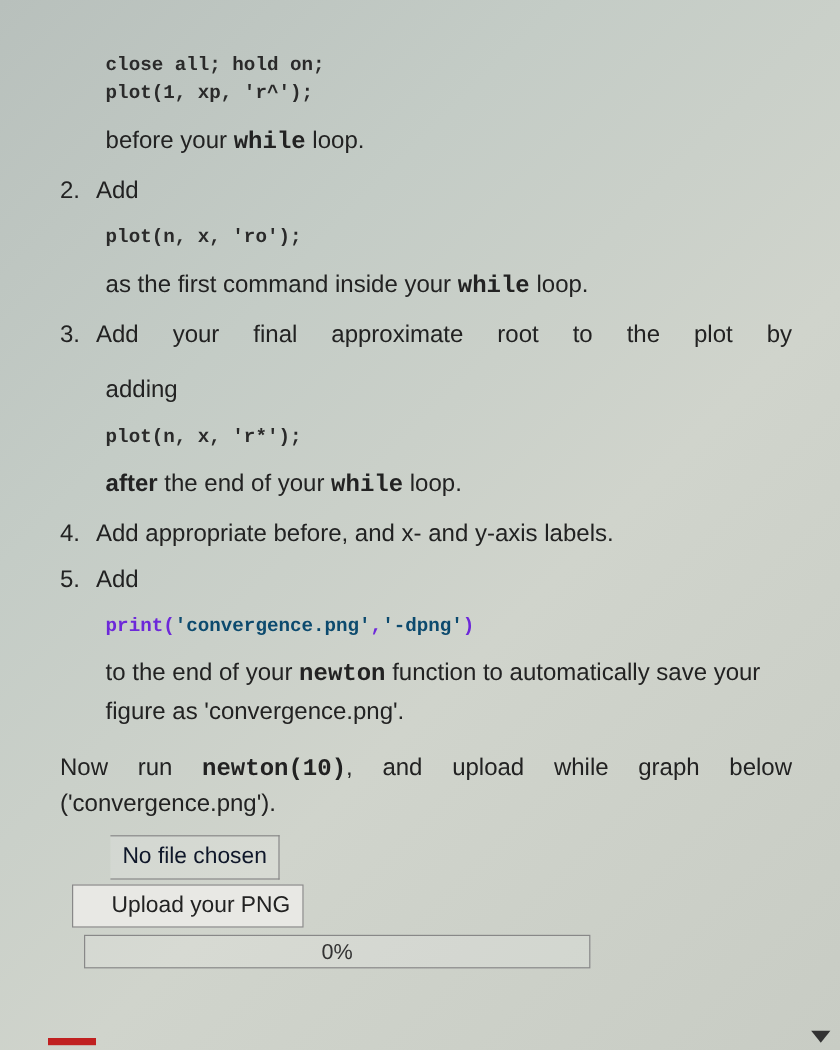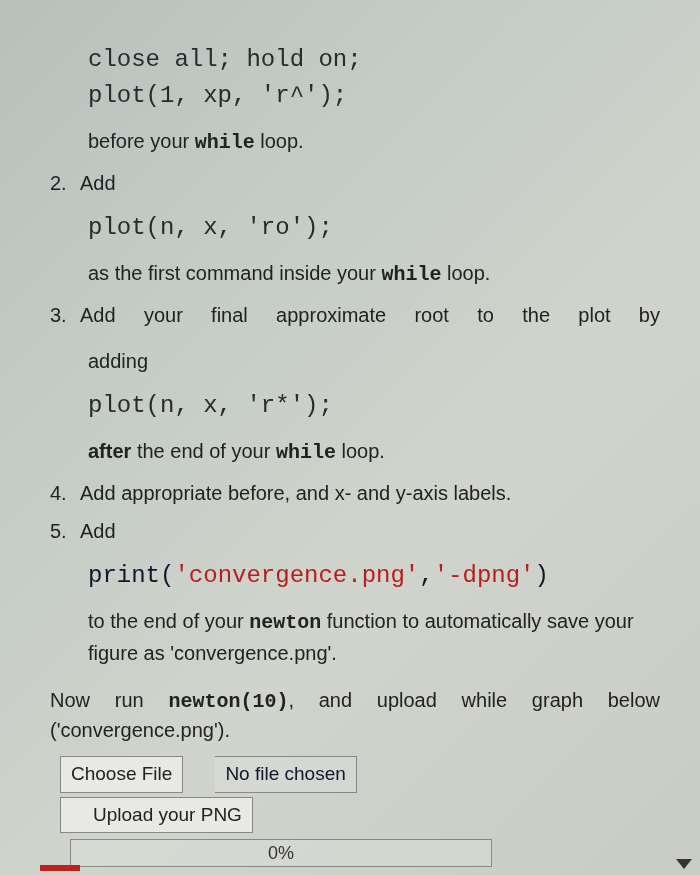--- a/index.html
+++ b/index.html
@@ -13,22 +13,22 @@
       color: #222;
       overflow: hidden;
       position: relative;
     }
     .page {
       padding: 30px 40px 20px 50px;
       line-height: 1.5;
     }
     .mono {
       font-family: 'Courier New', Courier, monospace;
-      font-weight: normal;
-      font-size: 24px;
+      font-weight: bold;
+      font-size: 16px;
       color: #2a2a2a;
     }
     .mono-inline {
       font-family: 'Courier New', Courier, monospace;
       font-weight: bold;
       margin-top: 32px;
     }
     .code-block {
       margin: 12px 0 12px 38px;
     }
@@ -46,24 +46,24 @@
     }
     .li-text {
       flex: 1;
       text-align: justify;
     }
     .justify-wide {
       text-align: justify;
       text-align-last: justify;
     }
     .green {
-      color: #0f172a;
+      color: #6d28d9;
     }
     .purple {
-      color: #b91c1c;
+      color: #0c4a6e;
     }
     .bold {
       font-weight: bold;
     }
     .outro {
       margin: 18px 0 10px 0;
       line-height: 1.4;
     }
     .outro-line1 {
       text-align: justify;
@@ -190,21 +190,20 @@
 
   <div class="outro">
     <div class="outro-line1">
       <span>Now run </span><span class="mono-inline">newton(10)</span><span>, and upload while graph below</span>
     </div>
     <div>('convergence.png').</div>
   </div>
 
   <div class="upload-area">
     <div class="file-row">
-      <div class="btn">Choose File</div>
       <div class="file-label">No file chosen</div>
     </div>
     <div class="btn upload-btn">Upload your PNG</div>
     <div class="progress">
       <span>0%</span>
     </div>
   </div>
 
 </div>
 

